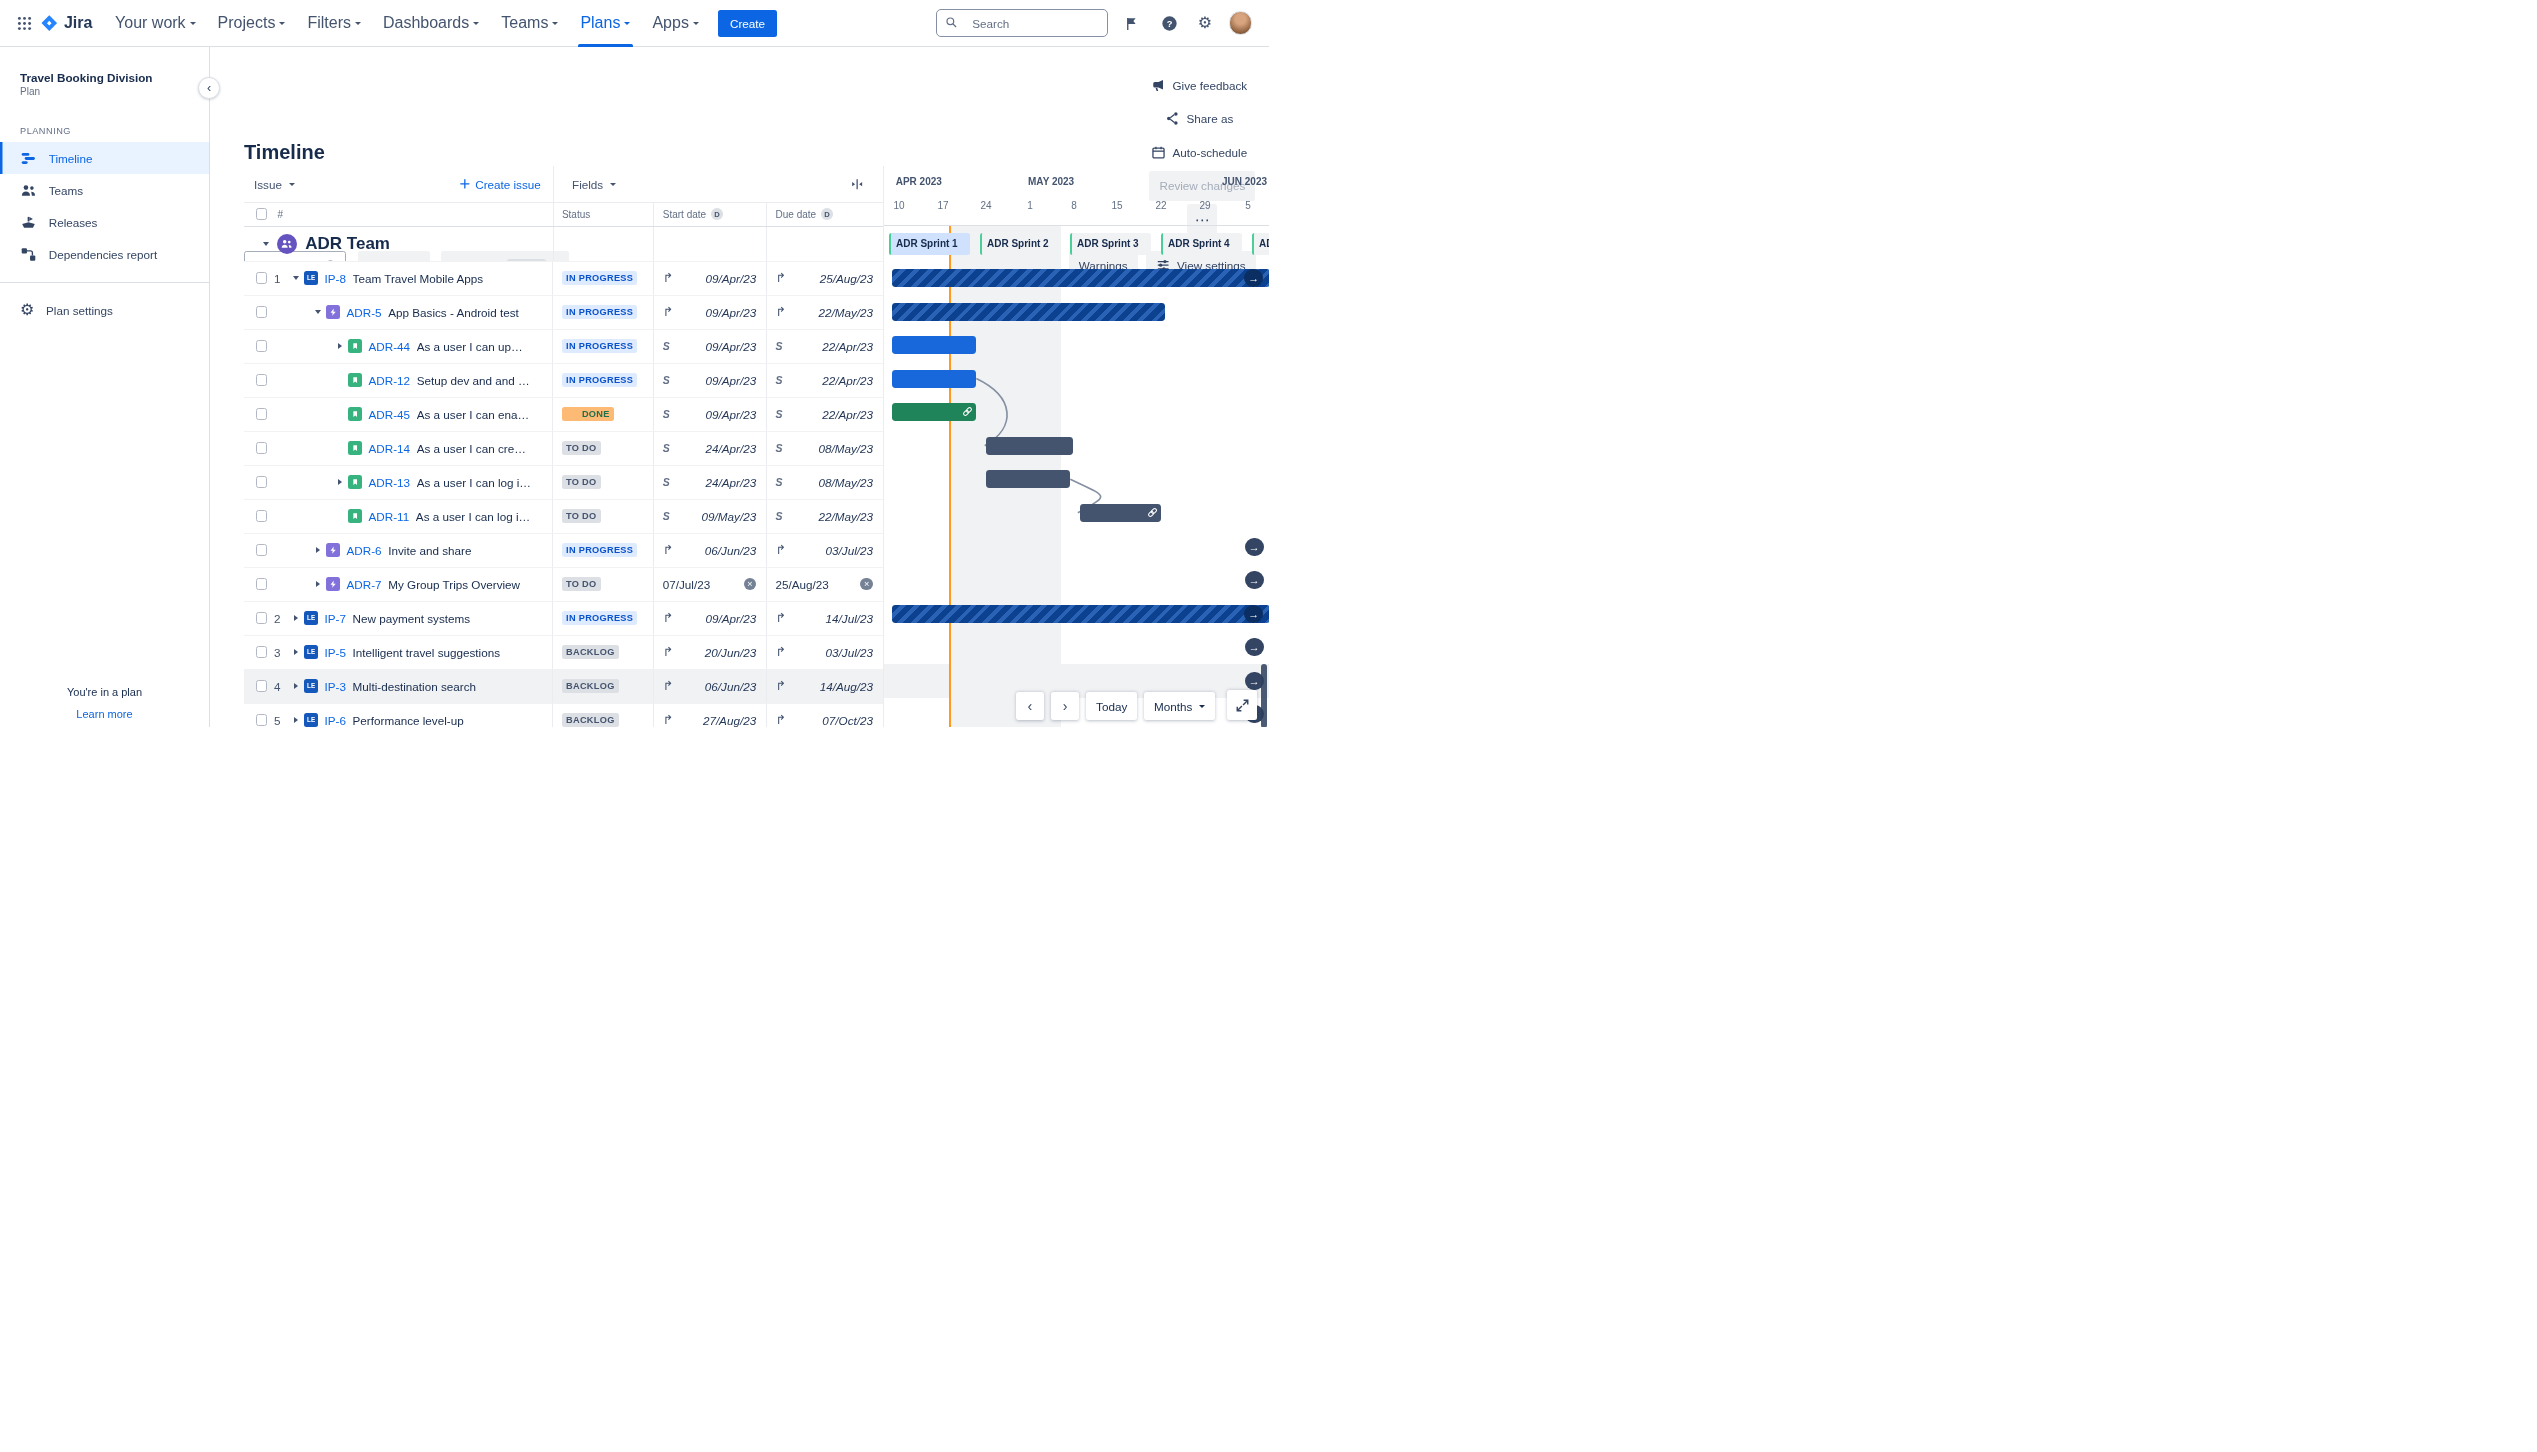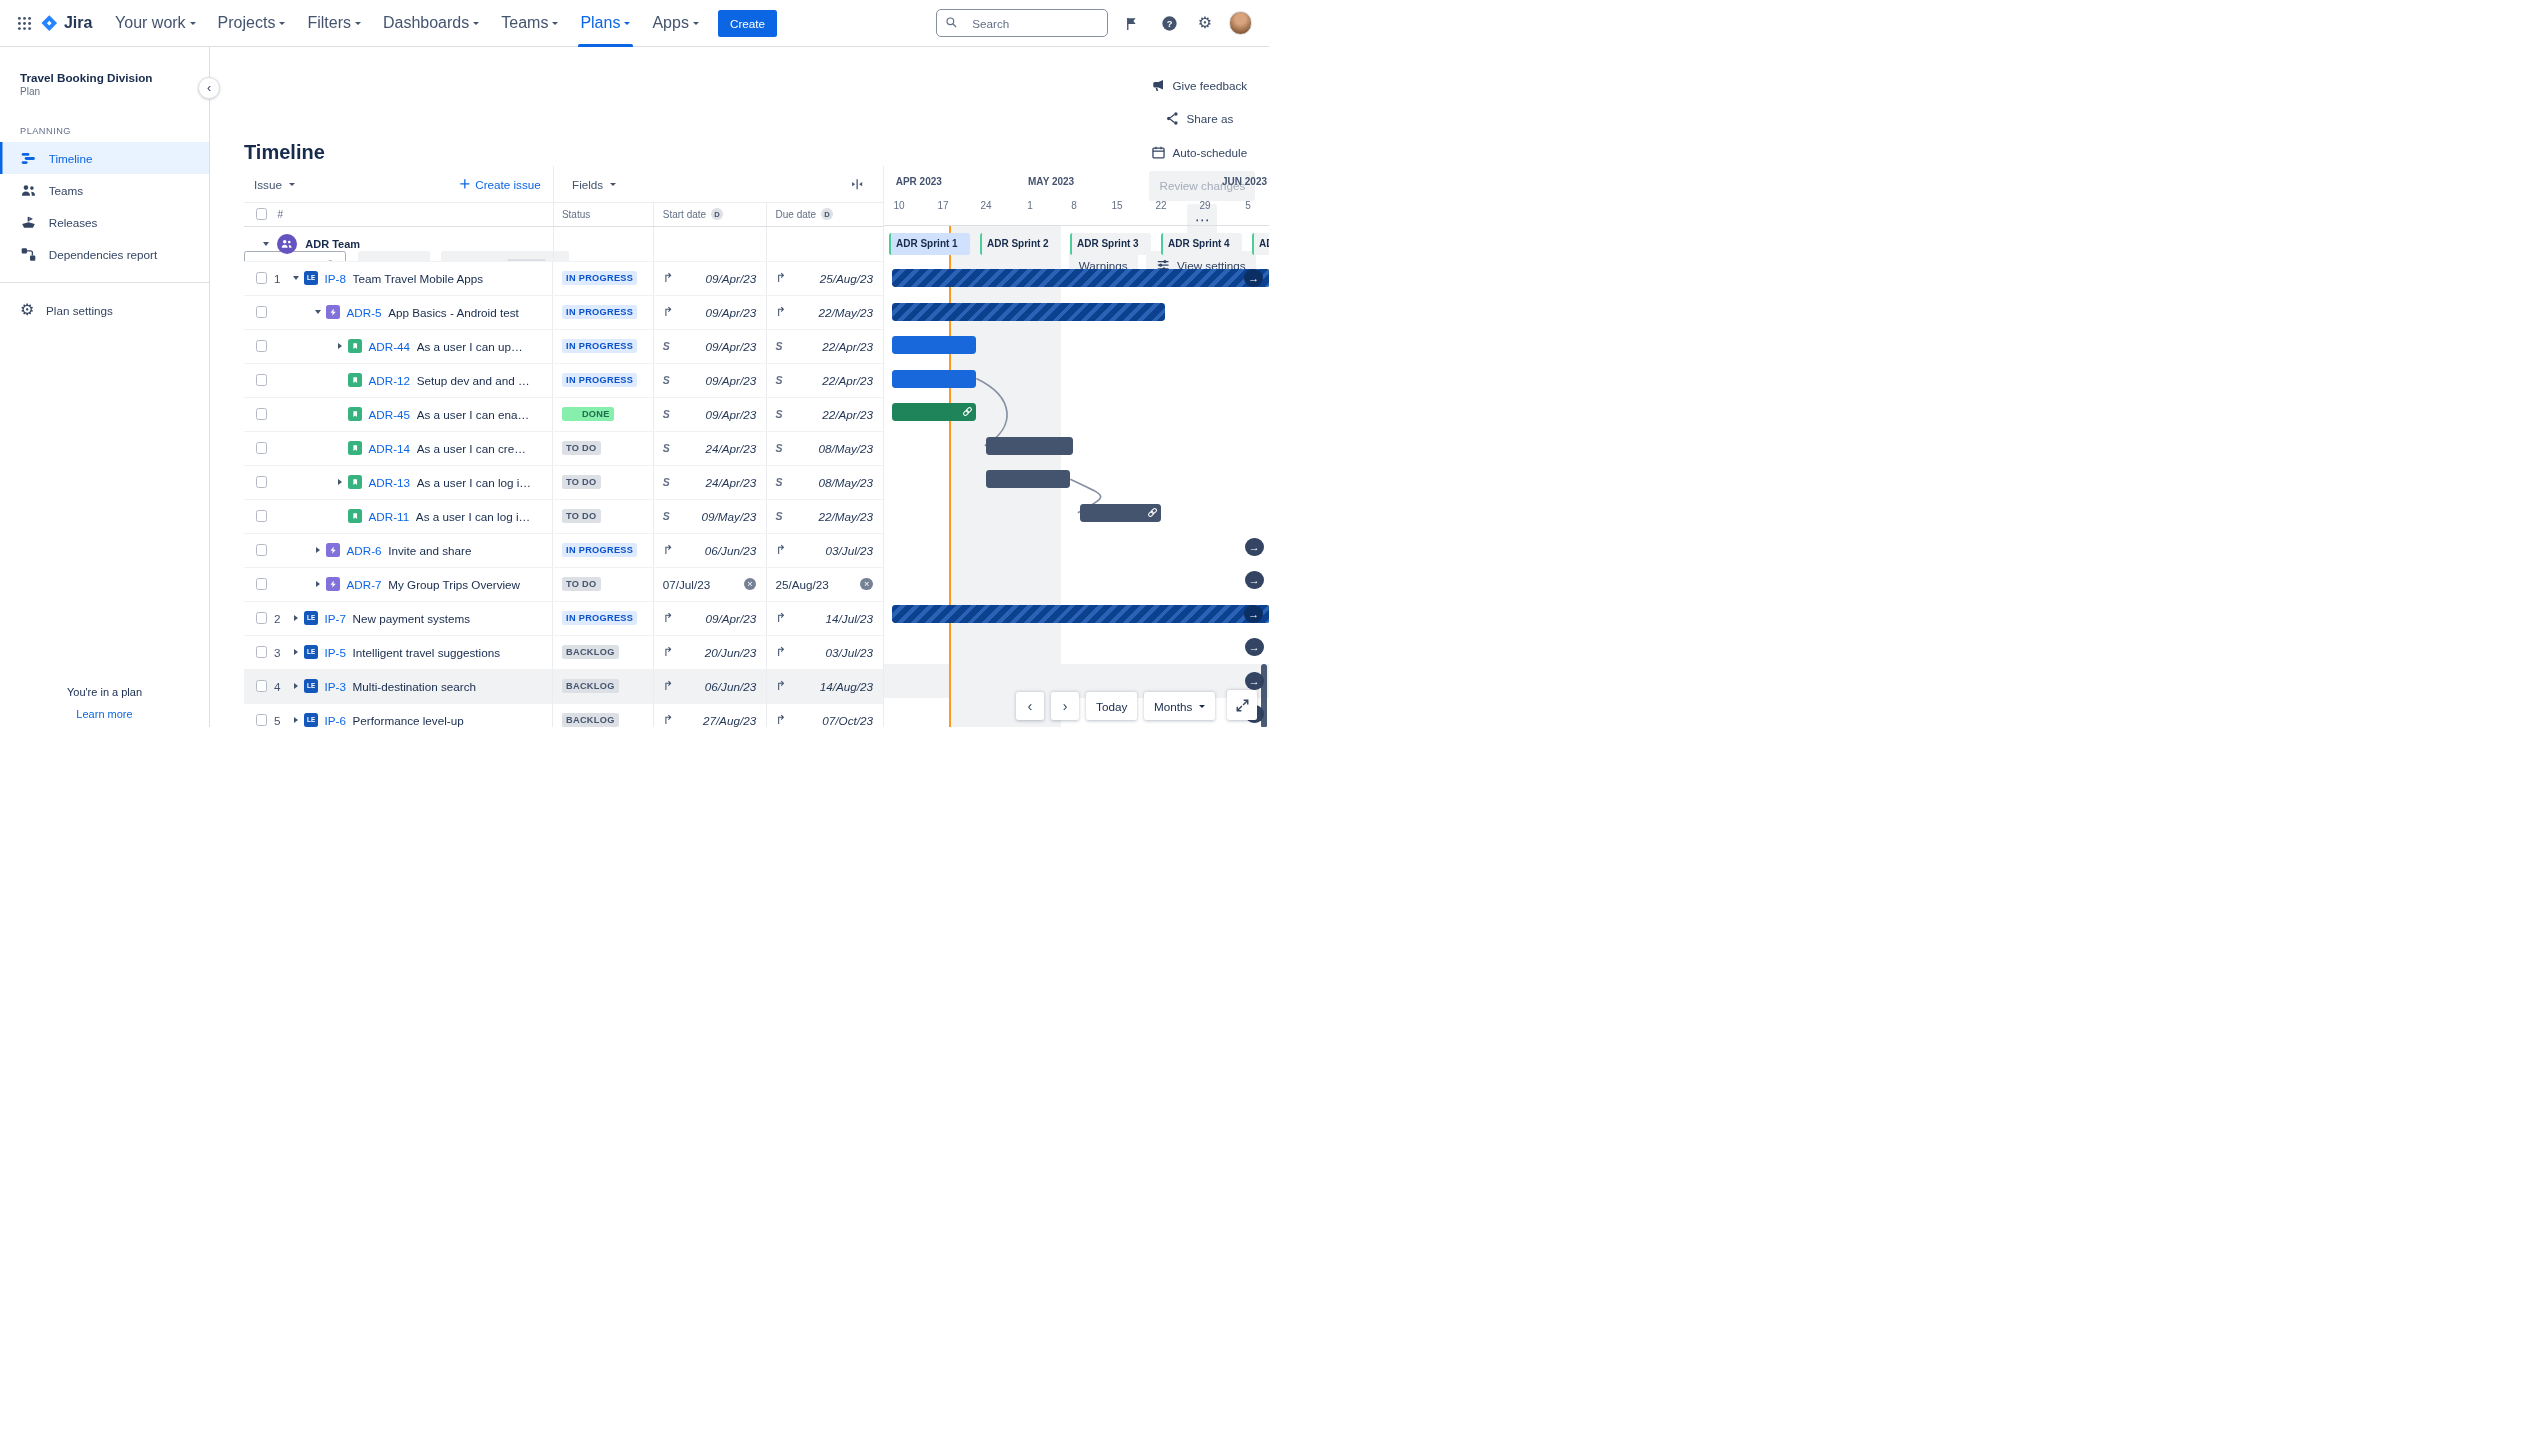--- a/index.html
+++ b/index.html
@@ -71,21 +71,21 @@
   .h2c { display:flex; align-items:center; }
   .h2-issue { width:309px; gap:10px; padding-left:11.7px; }
   .h2-status { width:101px; padding-left:8.4px; border-left:0.8px solid #EBECF0; }
   .h2-start { width:113px; padding-left:8.4px; border-left:0.8px solid #EBECF0; }
   .h2-due { width:117px; padding-left:8.4px; border-left:0.8px solid #EBECF0; }
   .dflag { width:11.7px; height:11.7px; border-radius:50%; background:#DCDFE4; color:#44546F; font-size:7.6px; font-weight:700; display:grid; place-items:center; margin-left:5px; }
 
   .cb { width:11.7px; height:11.7px; border:1.3px solid #B3B9C4; border-radius:2.5px; background:#fff; flex:none; }
   .grouprow { height:35px; display:flex; border-bottom:0.8px solid #F1F2F4; }
   .grouprow .gcell { width:309px; display:flex; align-items:center; padding-left:18.5px; gap:8.4px; }
-  .gname { font-size:11px; font-weight:700; color:#172B4D; }
+  .gname { font-size:17px; font-weight:700; color:#172B4D; }
   .ecell-s { width:101px; border-left:0.8px solid #EBECF0; }
   .ecell-sd { width:113px; border-left:0.8px solid #EBECF0; }
   .ecell-dd { width:117px; border-left:0.8px solid #EBECF0; }
 
   .row { height:34px; display:flex; border-bottom:0.8px solid #F1F2F4; background:#fff; }
   .row.hl { background:#F1F2F4; }
   .cell { display:flex; align-items:center; }
   .cell-issue { width:309px; padding-left:11.7px; overflow:hidden; }
   .rownum { width:20px; text-align:center; color:#44546F; flex:none; font-size:11.7px; }
   .indent { flex:none; height:0.8px; }
@@ -94,21 +94,21 @@
   .tri-r { width:0; height:0; border-top:3.9px solid transparent; border-bottom:3.9px solid transparent; border-left:4.7px solid #44546F; }
   .tico { width:13.4px; height:13.4px; border-radius:2.5px; flex:none; margin-right:6.7px; display:grid; place-items:center; }
   .tico.le { background:#1558BC; color:#fff; font-size:6.3px; font-weight:700; }
   .tico.epic { background:#8270DB; }
   .tico.story { background:#36B37E; }
   .ikey { color:#0C66E4; text-decoration:none; margin-right:6.7px; flex:none; cursor:pointer; }
   .isum { white-space:nowrap; overflow:hidden; text-overflow:ellipsis; color:#172B4D; padding-right:6.7px; }
   .cell-status { width:101px; padding-left:8.4px; border-left:0.8px solid #EBECF0; }
   .lz { font-size:9.2px; font-weight:700; padding:1.7px 4.2px; border-radius:2.5px; letter-spacing:0.3px; white-space:nowrap; }
   .lz.inprogress { background:#DEEBFF; color:#0952CC; }
-  .lz.done { background:#86efac; color:#216E4E;padding-left:20px; }
+  .lz.done { background:#fdba74; color:#216E4E;padding-left:20px; }
   .lz.grey { background:#DCDFE4; color:#44546F; }
   .cell-date { padding:0 10px 0 8.4px; font-style:italic; color:#253858; }
   .cell-start { width:113px; border-left:0.8px solid #EBECF0; }
   .cell-due { width:117px; border-left:0.8px solid #EBECF0; }
   .ric { font-style:normal; color:#44546F; font-size:12.6px; line-height:1; }
   .sic { font-style:italic; font-weight:700; color:#626F86; font-size:10.5px; }
   .ml { margin-left:auto; }
   .upright { font-style:normal; }
   .xc { width:12.6px; height:12.6px; border-radius:50%; background:#758195; color:#fff; font-size:9.2px; line-height:12.6px; text-align:center; font-style:normal; flex:none; }
 

